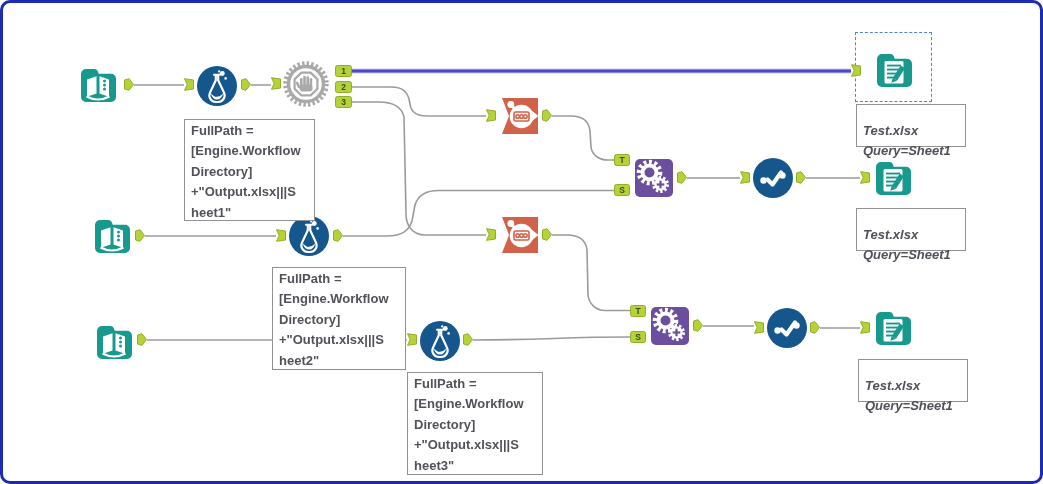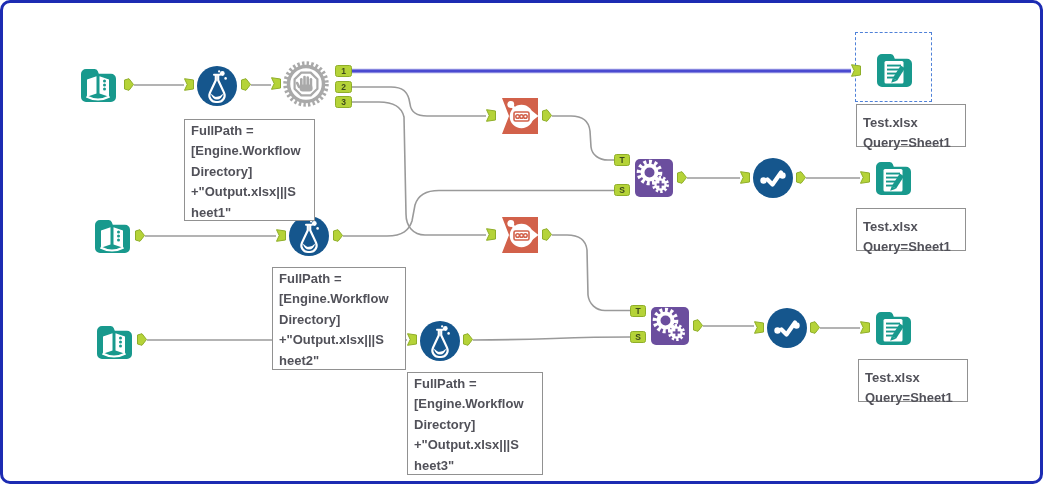--- a/index.html
+++ b/index.html
@@ -20,21 +20,21 @@
     position:absolute;z-index:4;width:17px;height:12px;background:#b5d338;
     border:1px solid #8fae29;border-radius:2.5px;font-size:8.5px;font-weight:bold;
     color:#3f4a1c;text-align:center;line-height:10.5px;box-sizing:border-box;
   }
   .tag-ts{width:16px;}
   .ann{
     position:absolute;z-index:5;background:#fff;border:1.5px solid #919191;
     color:#515159;font-size:13px;font-weight:bold;line-height:20.4px;
     padding:1px 6px;box-sizing:border-box;white-space:nowrap;
   }
-  .ann-sm{line-height:19.5px;padding-top:8px;}
+  .ann-sm{line-height:19.5px;padding-top:16px;font-style:italic;}
   .selbox{position:absolute;z-index:2;border:1.5px dashed #4f81d8;box-sizing:border-box;}
 </style>
 </head>
 <body>
 
 <svg width="0" height="0" style="position:absolute" aria-hidden="true">
   <defs>
     <symbol id="sym-input" viewBox="0 0 44 44">
       <path fill="#18998d" d="M5,11 A5,5 0 0 1 10,6 H18.5 A3.5,3.5 0 0 1 21.7,8.1 L22.8,10.7 H35 A5,5 0 0 1 40,15.7 V34 A5,5 0 0 1 35,39 H10 A5,5 0 0 1 5,34 Z"></path>
       <path fill="#fff" d="M11,16.5 L20.5,13.2 V30.5 L11,33.8 Z"></path>

